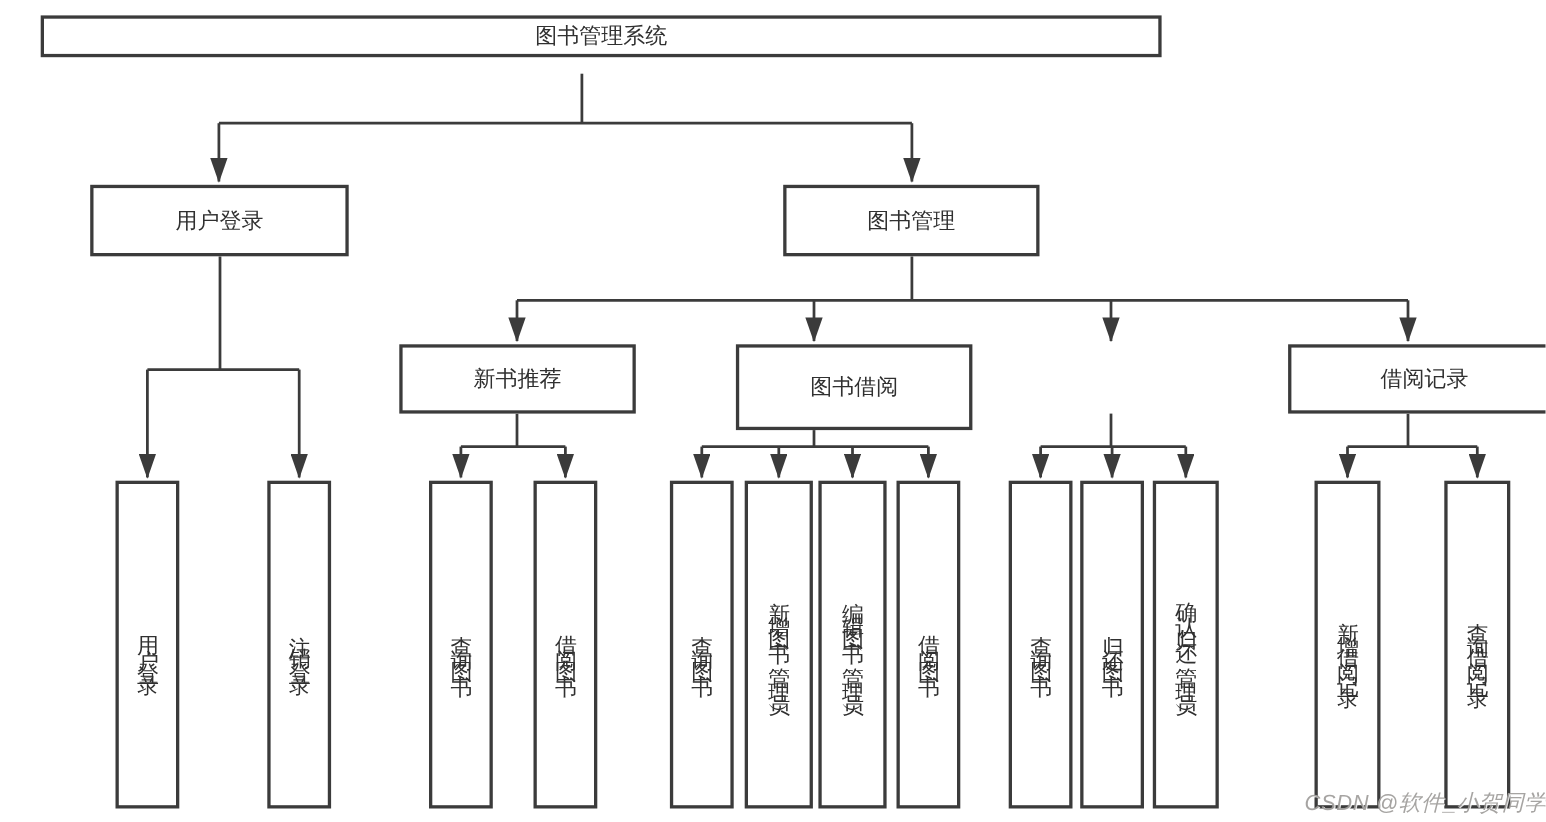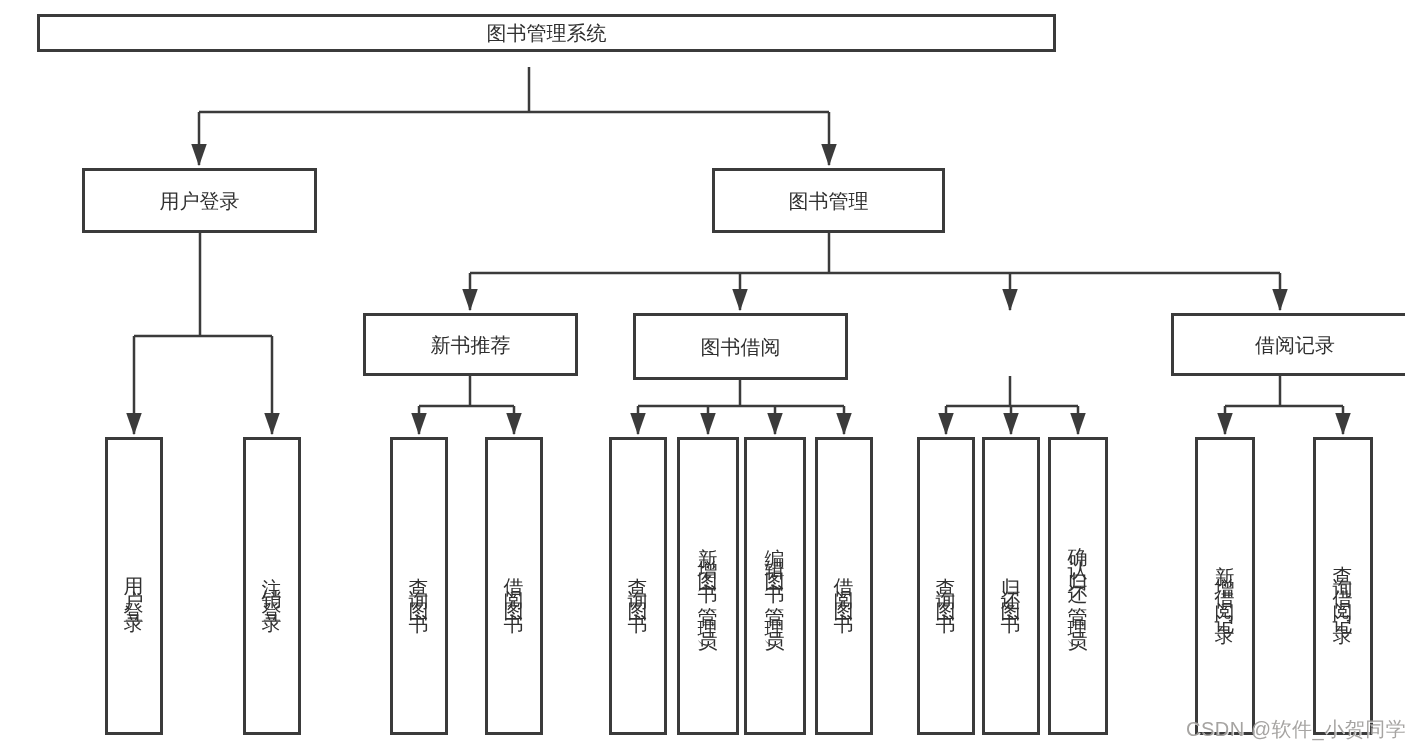--- a/index.html
+++ b/index.html
@@ -16,21 +16,21 @@
   }
   .box.v{
     writing-mode:vertical-rl;text-orientation:mixed;
     letter-spacing:12px;
   }
   #connectors{position:absolute;left:0;top:0;z-index:1;}
   #watermark{
     position:absolute;left:1186px;top:716px;z-index:3;
     font-size:20px;color:rgba(158,156,154,0.92);
     text-shadow:1px 1px 0 rgba(255,255,255,0.85);
-    white-space:nowrap;letter-spacing:0.5px;
+    white-space:nowrap;letter-spacing:0.5px;font-style:italic;
   }
 </style>
 </head>
 <body>
 
 <div id="stage">
 
   <svg id="connectors" width="1405" height="747" viewBox="0 0 1405 747">
     <defs>
       <marker id="arrow" viewBox="0 0 10 7" refX="9.5" refY="3.5" markerWidth="9" markerHeight="6.3" orient="auto-start-reverse">
@@ -80,21 +80,21 @@
       <path d="M1343,406 V434" marker-end="url(#arrow)"></path>
     </g>
   </svg>
 
   <div class="box" style="left:37px;top:14px;width:1019px;height:38px">图书管理系统</div>
 
   <div class="box" style="left:82px;top:168px;width:235px;height:65px">用户登录</div>
   <div class="box" style="left:712px;top:168px;width:233px;height:65px">图书管理</div>
 
   <div class="box" style="left:363px;top:313px;width:215px;height:63px">新书推荐</div>
-  <div class="box" style="left:633px;top:313px;width:215px;height:67px">图书借阅</div>
+  <div class="box" style="left:669px;top:313px;width:215px;height:78px">图书借阅</div>
   <div class="box" style="left:1171px;top:313px;width:248px;height:63px">借阅记录</div>
 
   <div class="box v" style="left:105px;top:437px;width:58px;height:298px">用户登录</div>
   <div class="box v" style="left:243px;top:437px;width:58px;height:298px">注销登录</div>
 
   <div class="box v" style="left:390px;top:437px;width:58px;height:298px">查询图书</div>
   <div class="box v" style="left:485px;top:437px;width:58px;height:298px">借阅图书</div>
 
   <div class="box v" style="left:609px;top:437px;width:58px;height:298px">查询图书</div>
   <div class="box v" style="left:677px;top:437px;width:62px;height:298px">新增图书（管理员）</div>

